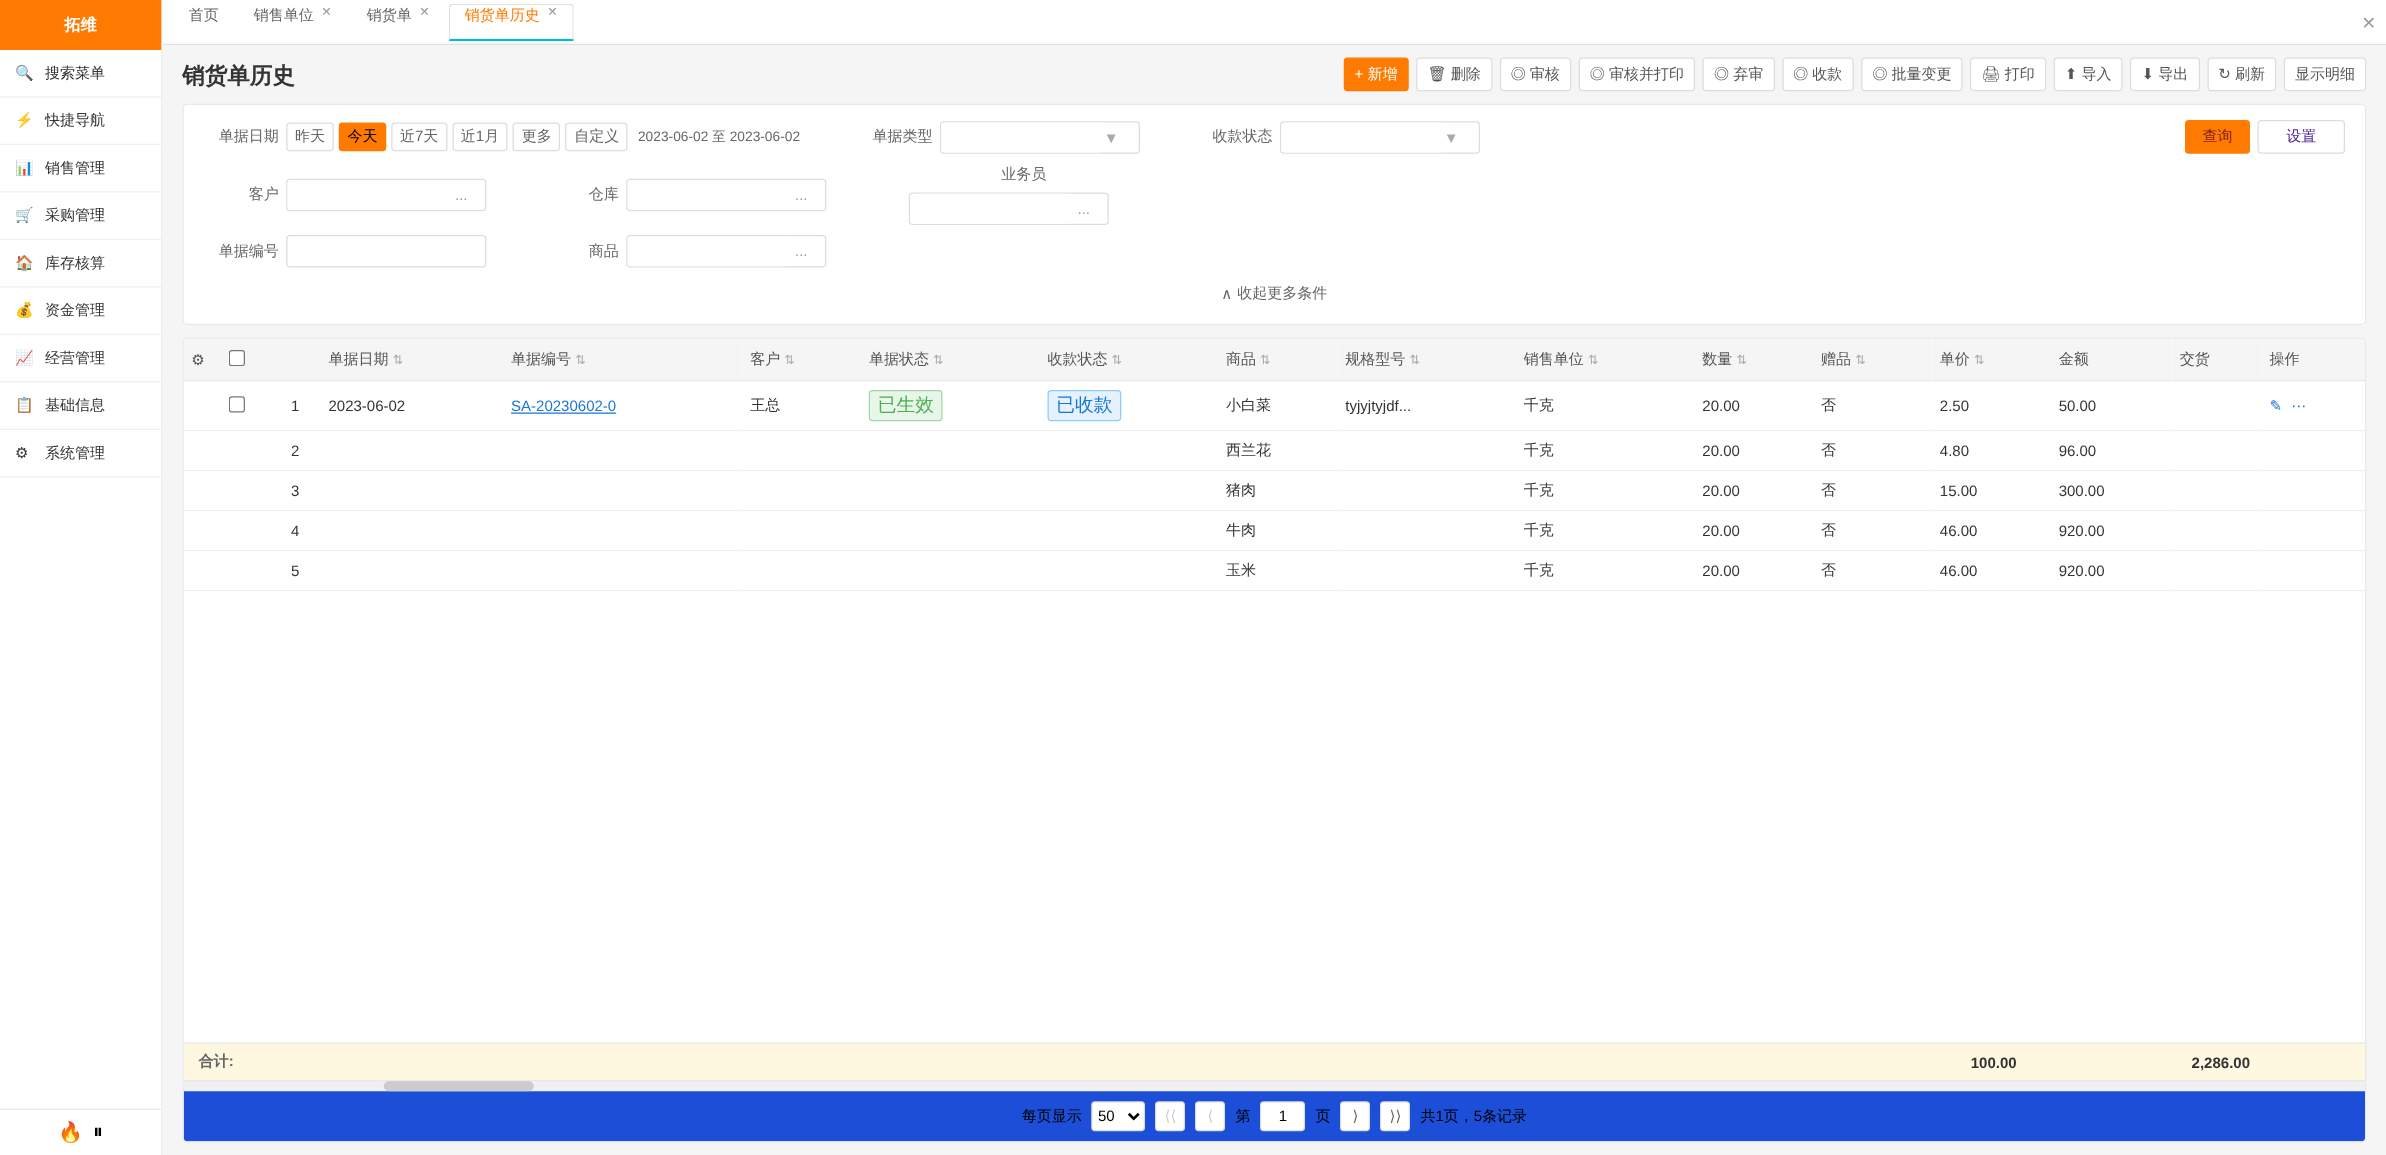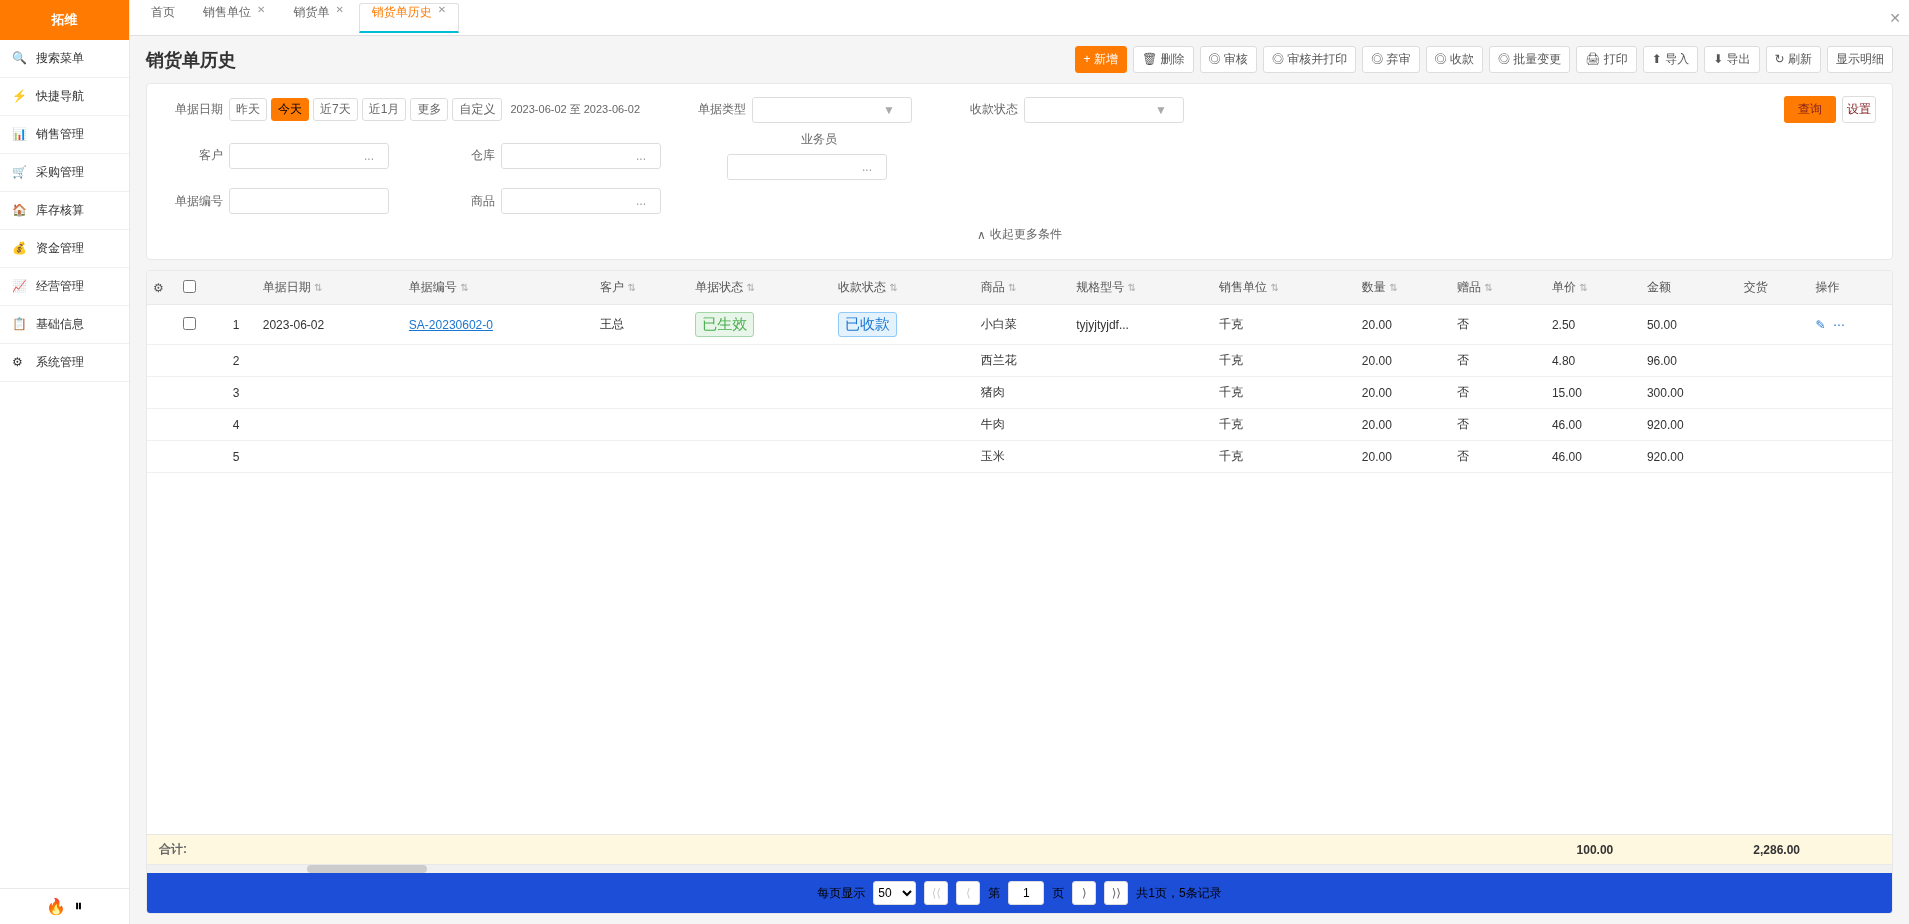--- a/index.html
+++ b/index.html
@@ -168,21 +168,21 @@
       display: flex;
       align-items: center;
       justify-content: center;
       color: #666;
       cursor: pointer;
       padding: 4px;
       gap: 4px;
     }
     .dots-btn { cursor: pointer; color: #999; margin-left: 4px; }
     .query-btn { background: #ff7a00; color: #7f1d1d; border: none; border-radius: 3px; padding: 0 14px; cursor: pointer; }
-    .settings-btn { background: #fff; border: 1px solid #ddd; border-radius: 3px; padding: 4px 4px; cursor: pointer; color: #7f1d1d; }
+    .settings-btn { background: #fff; border: 1px solid #ddd; border-radius: 3px; padding: 4px 22px; cursor: pointer; color: #4c1d95; }
 
     
     .table-container {
       background: #fff;
       border: 1px solid #e8e8e8;
       border-radius: 4px;
       flex: 1;
       overflow: auto;
       display: flex;
       flex-direction: column;

